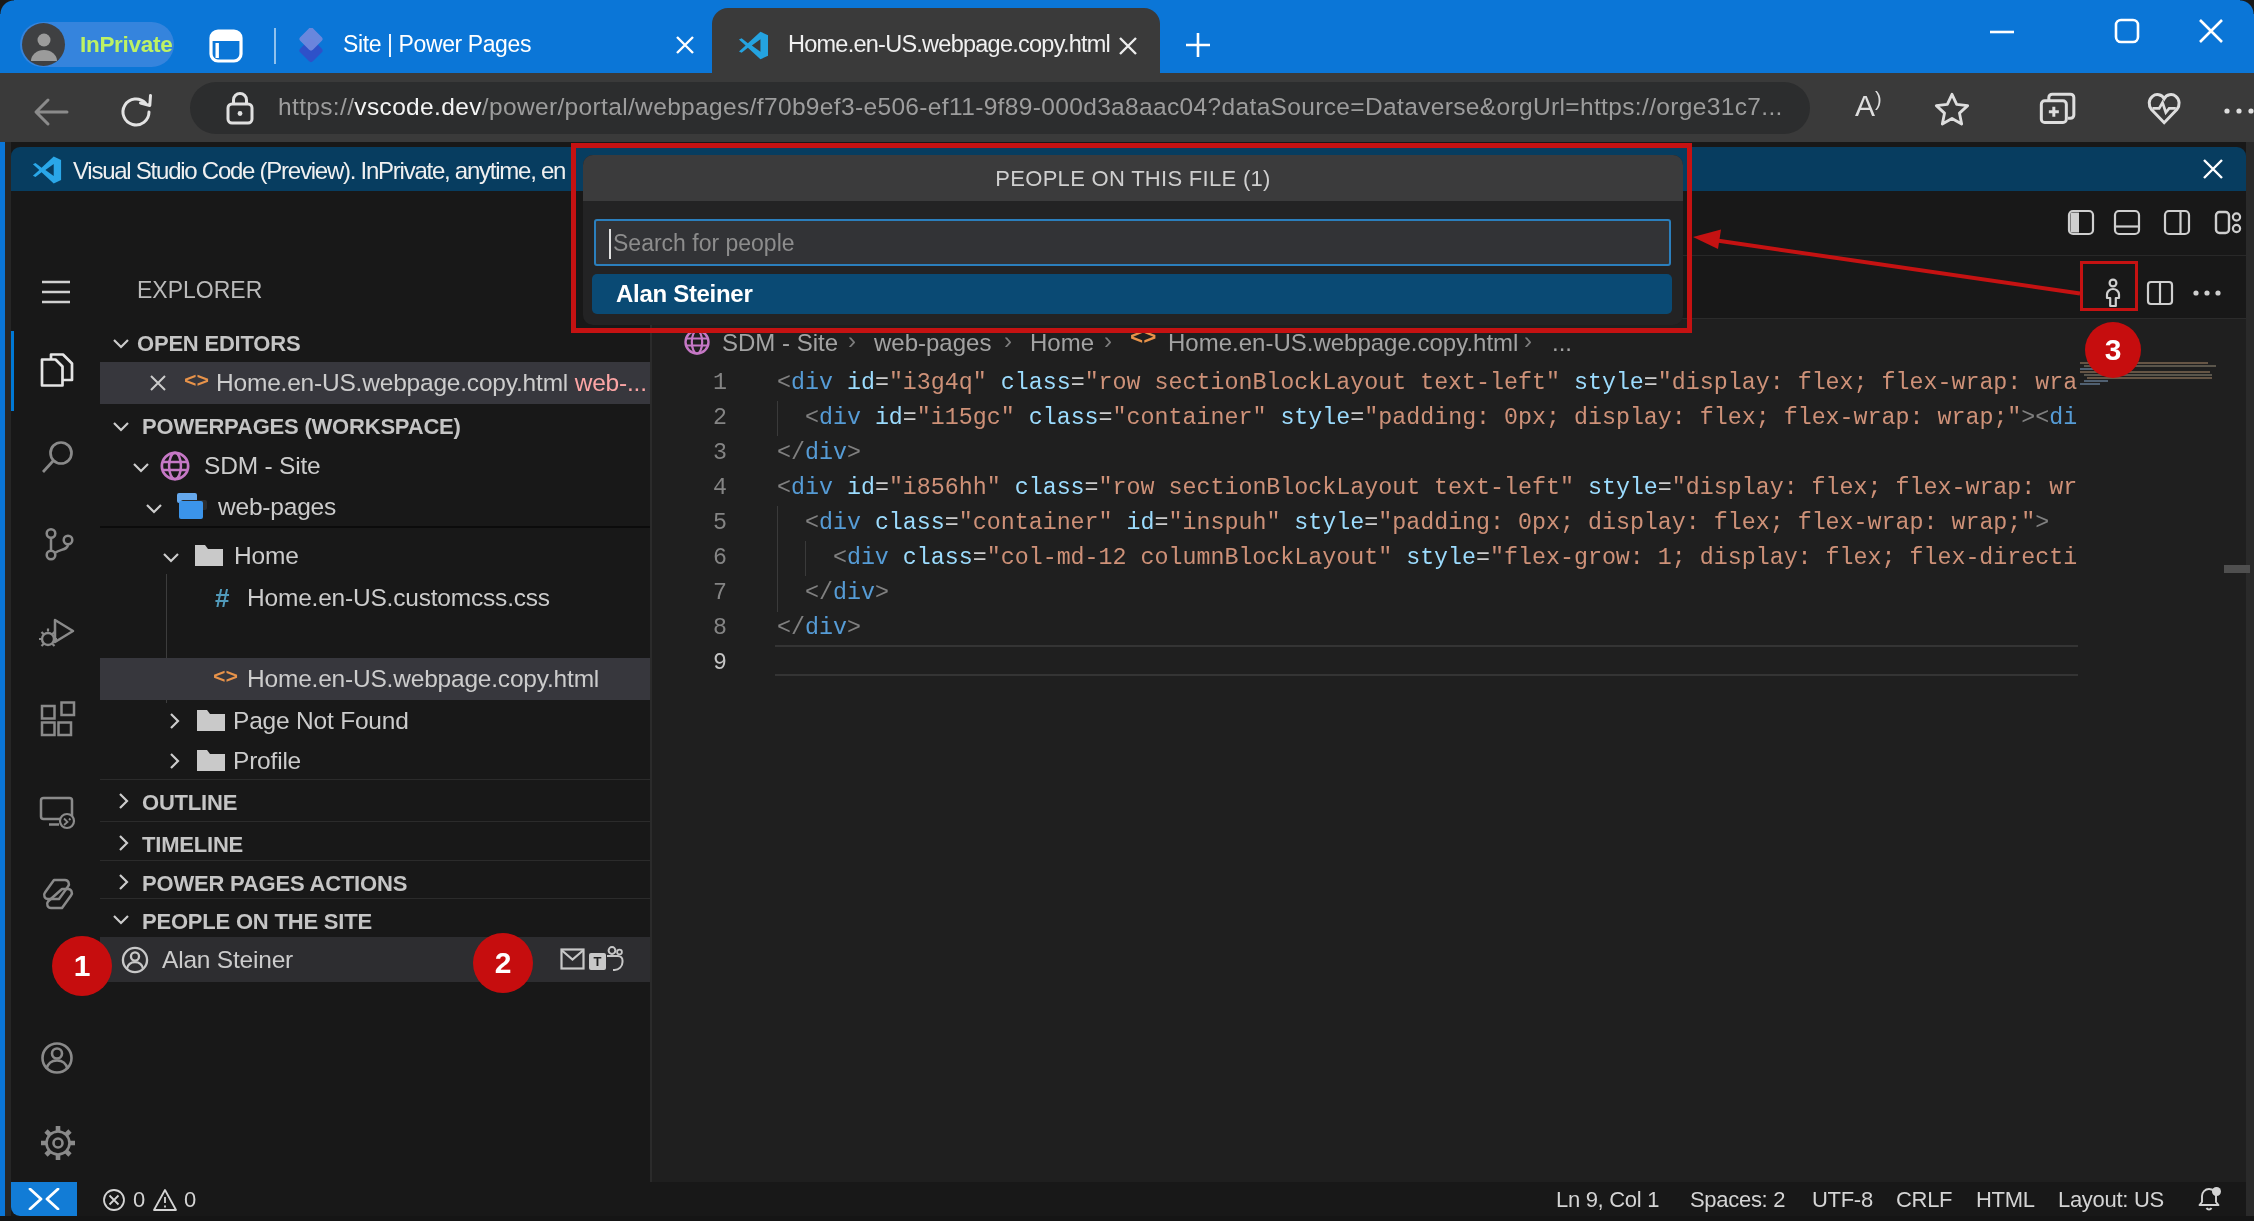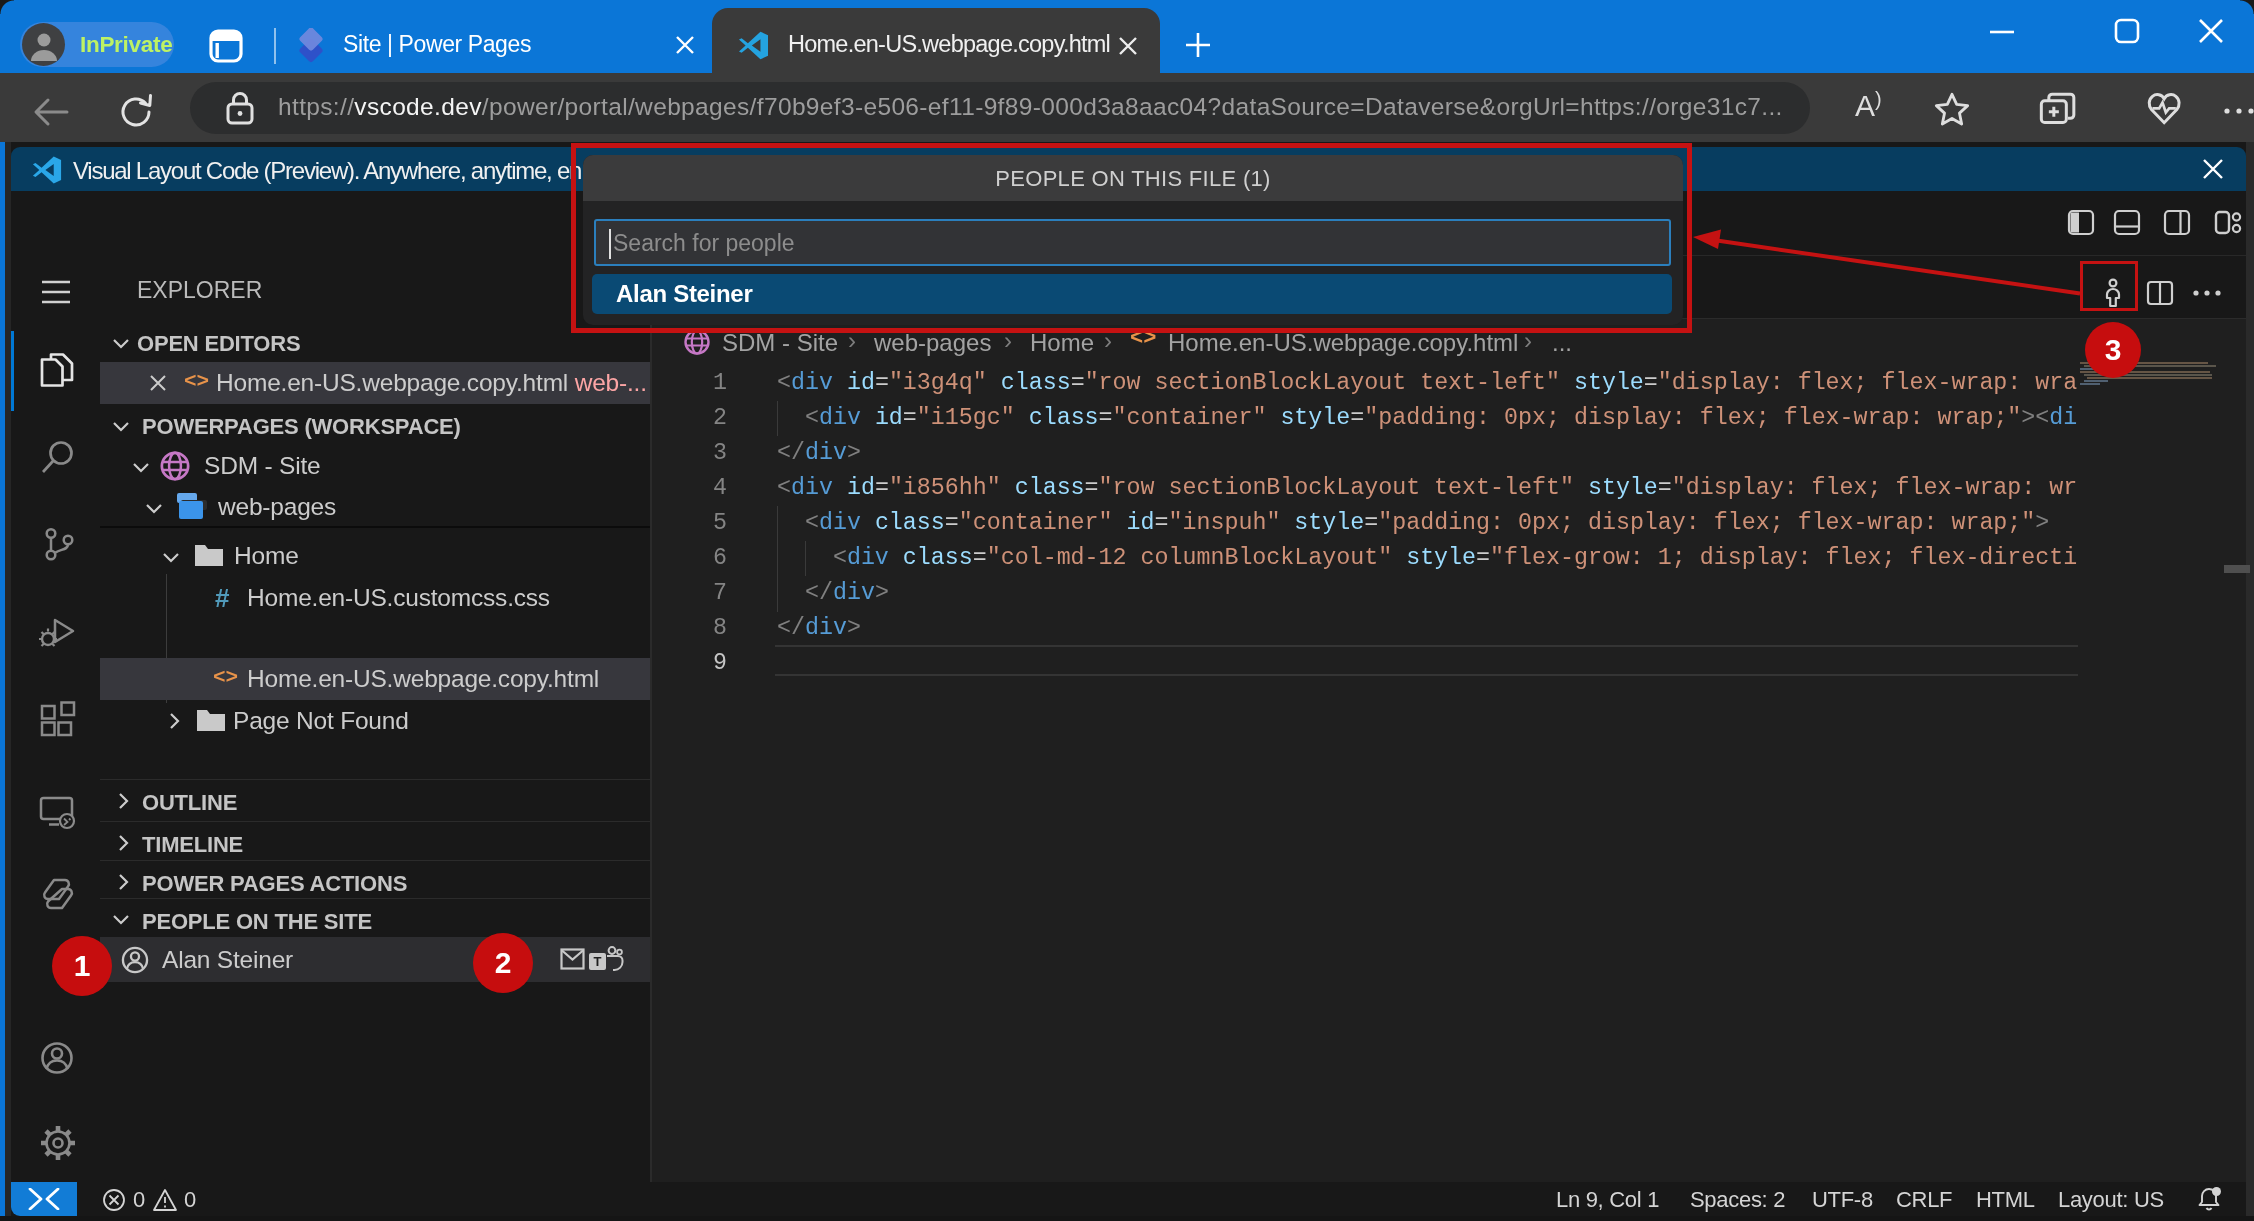--- a/index.html
+++ b/index.html
@@ -177,21 +177,21 @@
       <circle cx="29" cy="5" r="2.6" fill="#dedede"></circle>
   </svg>
 
   <div id="leftedge" class="abs"></div>
   <div id="leftgap" class="abs"></div>
   <div id="rightedge" class="abs"></div>
   <div id="banner" class="abs">
     <svg class="abs" style="left:20px;top:7px;" width="32" height="32" viewBox="0 0 100 100">
       <path d="M71 8 L33 43 L14 28 L6 32 L26 50 L6 68 L14 72 L33 57 L71 92 L94 81 V19 Z M71 31 V69 L45 50 Z" fill="#2aa7e8"></path>
     </svg>
-    <div class="abs bannertxt">Visual Layout Code (Preview). Anywhere, anytime, en</div>
+    <div class="abs bannertxt">Visual Studio Code (Preview). InPrivate, anytime, en</div>
     <svg class="abs" style="left:2191px;top:11px;" width="22" height="22" viewBox="0 0 22 22">
       <path d="M2 2 L20 20 M20 2 L2 20" stroke="#fff" stroke-width="2.4"></path>
     </svg>
   </div>
   <div id="titlebar" class="abs">
 
     <svg class="abs" style="left:2056px;top:18px;" width="28" height="27" viewBox="0 0 28 27">
       <rect x="2" y="2" width="24" height="23" rx="4" fill="none" stroke="#cfcfcf" stroke-width="2.2"></rect>
       <rect x="3.5" y="3.5" width="8.5" height="20" fill="#cfcfcf"></rect>
     </svg>
@@ -321,20 +321,29 @@
       <span class="abs trt" style="left:147px;top:7px;">Home.en-US.webpage.copy.html</span>
     </div>
     <div class="abs srow" style="top:445px;">
       <svg class="cvr" style="left:65px;top:12px;">
           <use href="#cvr"></use>
         </svg>
       <svg class="abs fld" style="left:96px;top:7px;">
           <use href="#fld"></use>
         </svg>
       <span class="abs trt" style="left:133px;top:7px;">Page Not Found</span>
+    </div>
+    <div class="abs srow" style="top:485px;">
+      <svg class="cvr" style="left:65px;top:12px;">
+          <use href="#cvr"></use>
+        </svg>
+      <svg class="abs fld" style="left:96px;top:7px;">
+          <use href="#fld"></use>
+        </svg>
+      <span class="abs trt" style="left:133px;top:7px;">Profile</span>
     </div>
     <div class="abs sline" style="top:524px;"></div>
     <div class="abs srow" style="top:525px;">
       <svg class="cvr" style="left:14px;top:12px;">
           <use href="#cvr"></use>
         </svg>
       <span class="abs shead" style="left:42px;top:10px;">OUTLINE</span>
     </div>
     <div class="abs sline" style="top:566px;"></div>
     <div class="abs srow" style="top:567px;">

